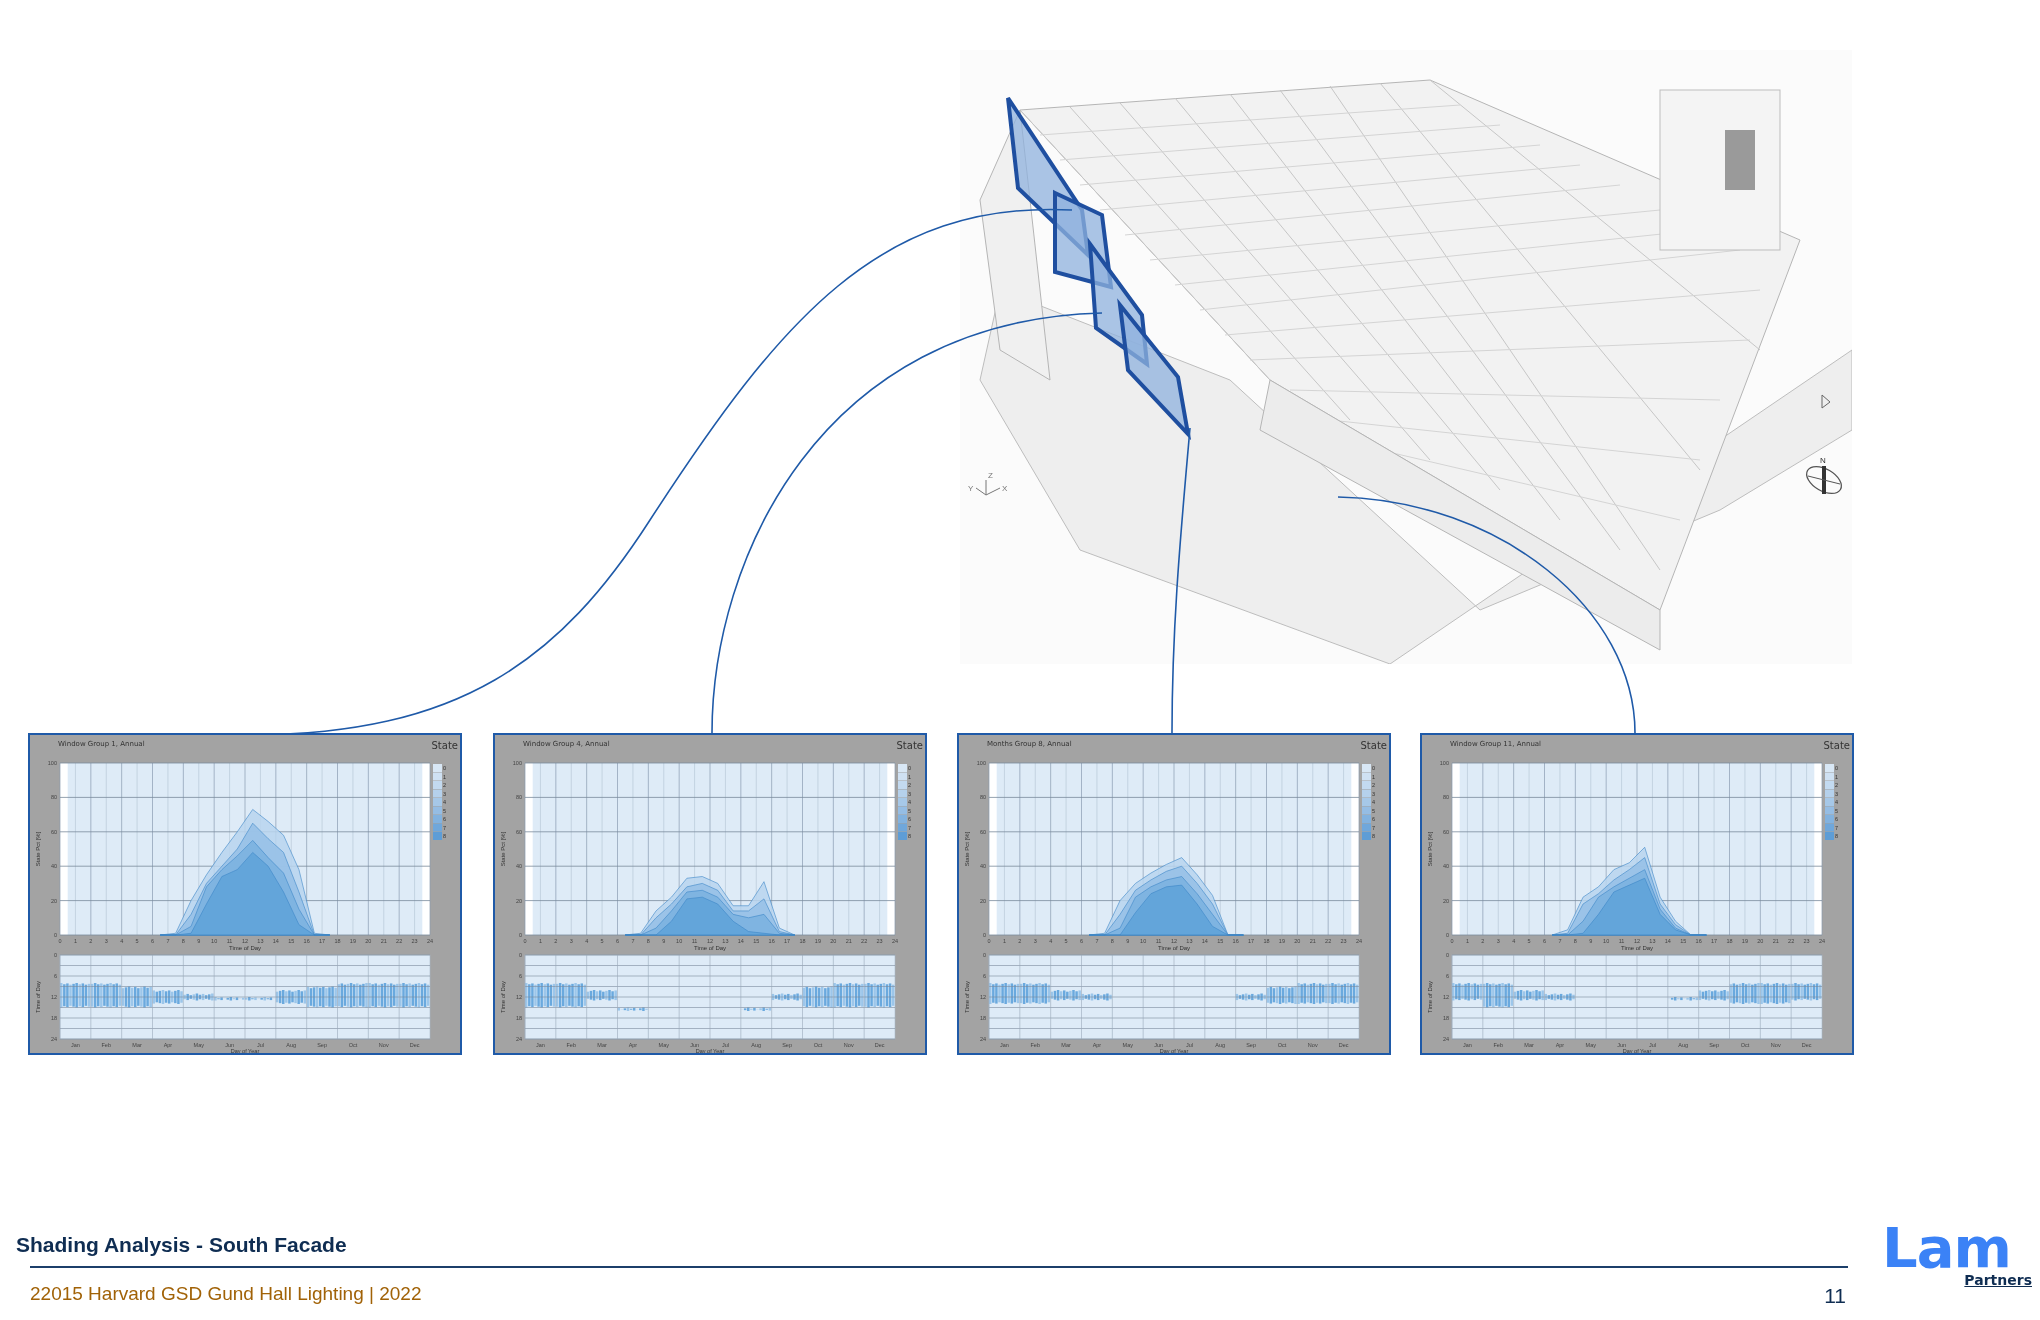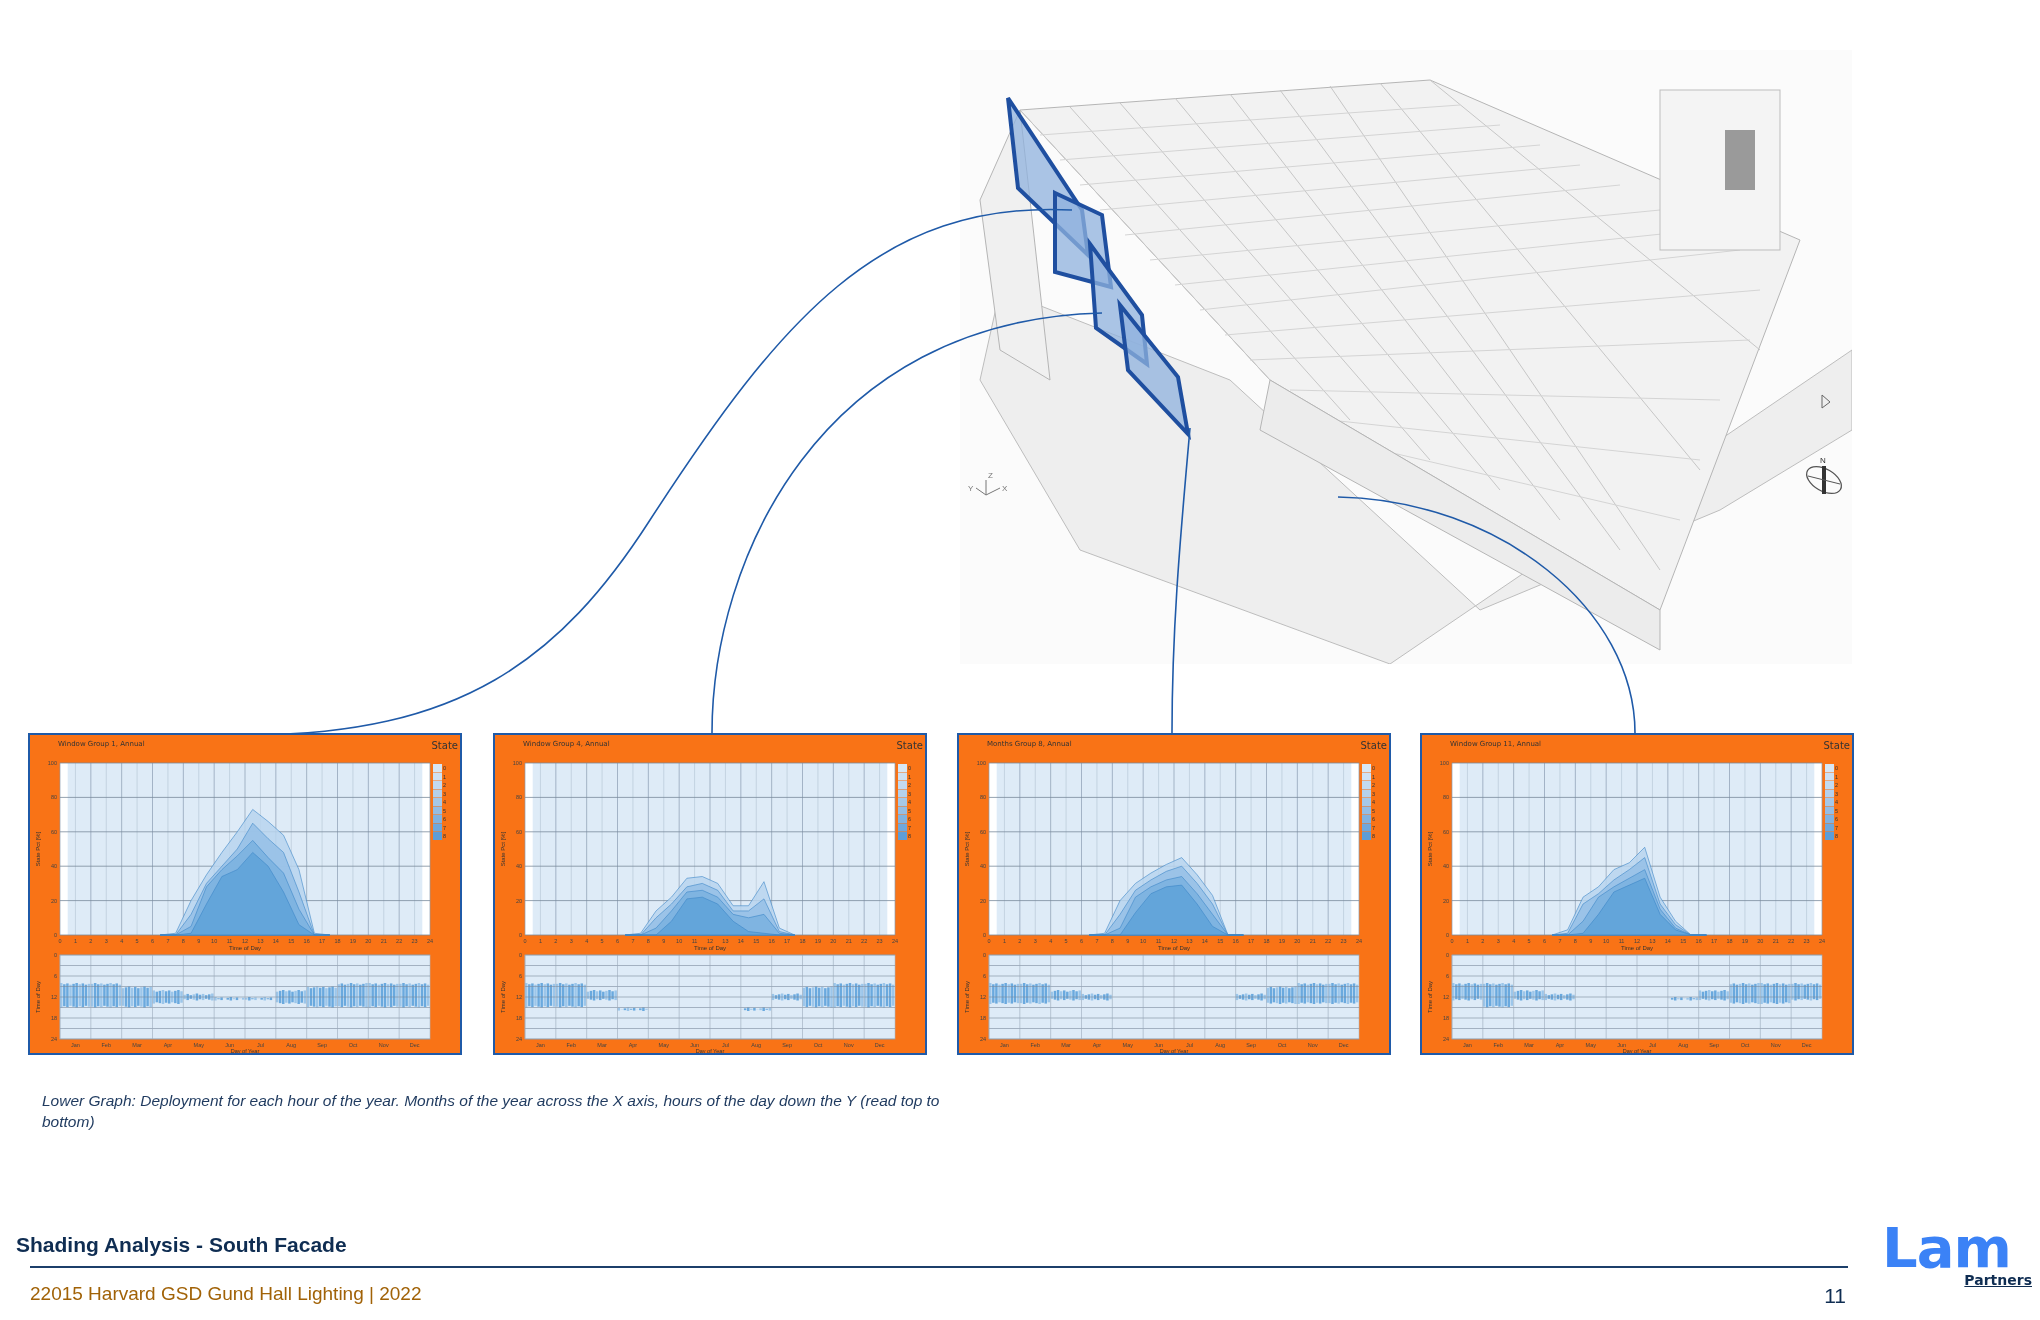--- a/index.html
+++ b/index.html
@@ -1,20 +1,20 @@
 <!DOCTYPE html>
 <html><head>
 <meta charset="utf-8">
 <style>
   html,body{margin:0;padding:0;background:#ffffff;}
   body{width:2040px;height:1320px;position:relative;overflow:hidden;font-family:"Liberation Sans",sans-serif;color:#0f2d52;}
   .render{position:absolute;left:960px;top:50px;width:892px;height:614px;background:#fbfbfb;}
   .render svg{width:100%;height:100%;display:block;}
   .connectors{position:absolute;left:0;top:0;width:2040px;height:1320px;pointer-events:none;}
-  .chart-card{position:absolute;top:733px;width:434px;height:322px;border:2px solid #1f5aa8;background:#f97316;box-sizing:border-box;}
+  .chart-card{position:absolute;top:733px;width:434px;height:322px;border:2px solid #1f5aa8;background:#a3a3a3;box-sizing:border-box;}
   .chart-card .ct{position:absolute;left:28px;top:5px;font-size:7px;color:#333;font-family:"DejaVu Sans",sans-serif;}
   .chart-card .st{position:absolute;right:2px;top:5px;font-size:10px;color:#333;font-family:"DejaVu Sans",sans-serif;}
   .chart-card svg{position:absolute;left:0;top:0;}
   .caption{position:absolute;left:42px;top:1090px;width:900px;font-size:15.5px;font-style:italic;line-height:21px;color:#1f3a5f;}
   .caption p{margin:0 0 21px 0;}
   .title{position:absolute;left:16px;top:1233px;font-size:21px;font-weight:bold;color:#0f2d52;}
   .rule{position:absolute;left:30px;top:1266px;width:1818px;height:2px;background:#1c3f6a;}
   .footer{position:absolute;left:30px;top:1283px;font-size:19px;color:#a16207;}
   .pagenum{position:absolute;left:1806px;top:1284px;width:40px;text-align:right;font-size:21px;color:#0f2d52;}
   .logo{position:absolute;left:1882px;top:1226px;width:150px;height:70px;}
@@ -1014,21 +1014,20 @@
       <line x1="369.16666666666663" y1="220" x2="369.16666666666663" y2="304" stroke="#9aaabb" stroke-width="0.6"></line>
       <text x="384.5833333333333" y="312" font-size="5.5" fill="#444" text-anchor="middle">Dec</text>
       <text x="215" y="318" font-size="5.5" fill="#333" text-anchor="middle">Day of Year</text>
       <text x="10" y="262" font-size="6" fill="#333" text-anchor="middle" transform="rotate(-90 10 262)">Time of Day</text>
     </svg>
   <span class="ct">Window Group 11, Annual</span>
   <span class="st">State</span>
 </div>
 
 <div class="caption">
-  <p>Lower Graph: Deployment for each hour of the year. Months of the year across the X axis, hours of the day down the Y (read top to bottom)</p>
 </div>
 
 <div class="title">Shading Analysis - South Facade</div>
 <div class="rule"></div>
 <div class="footer">22015 Harvard GSD Gund Hall Lighting  |  2022</div>
 <div class="pagenum">11</div>
 <div class="logo">
   <span class="lam">Lam</span>
   <span class="partners">Partners</span>
 </div>

